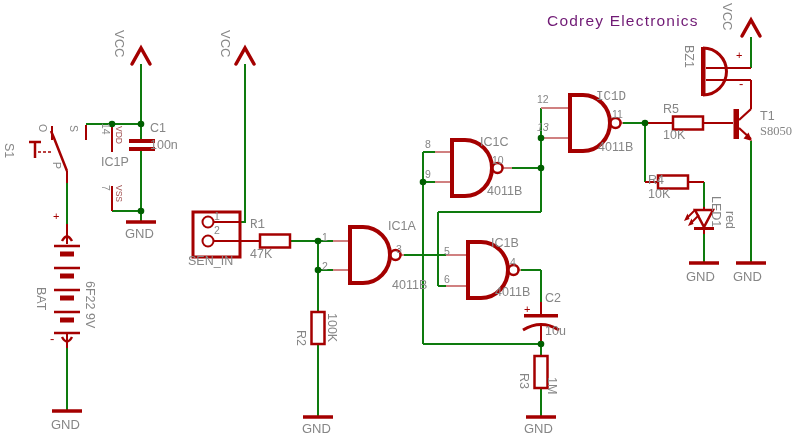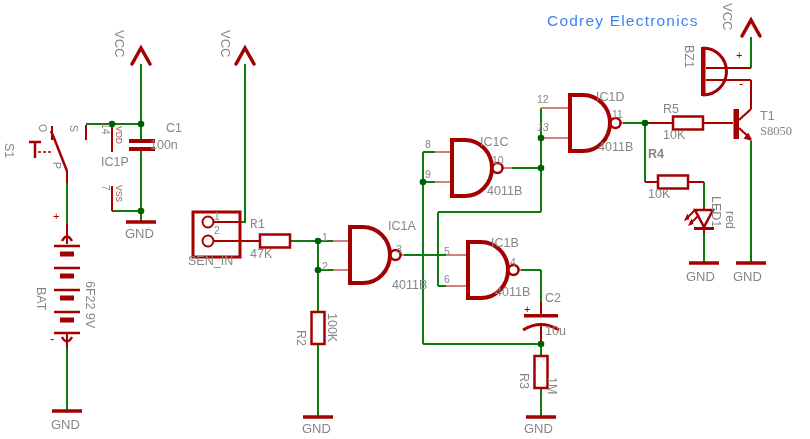--- a/index.html
+++ b/index.html
@@ -5,21 +5,21 @@
   html,body{margin:0;padding:0;background:#ffffff;}
   #canvas{position:relative;width:810px;height:439px;background:#ffffff;overflow:hidden;
           font-family:"Liberation Sans", sans-serif;}
   #schematic-svg{position:absolute;left:0;top:0;}
   .lbl{position:absolute;color:#868686;font-size:12.5px;line-height:1.05;white-space:nowrap;}
   .pin{font-size:10.5px;}
   .big{font-size:13px;}
   .vtext{writing-mode:vertical-rl;text-orientation:sideways;}
   .red{color:#a40000;}
   .pinname{font-size:8.5px;color:#a05252;}
-  .watermark{font-size:15.5px;color:#3b82f6;letter-spacing:1.2px;}
+  .watermark{font-size:15.5px;color:#701a75;letter-spacing:1.2px;}
 </style>
 </head>
 <body>
 
 <div id="canvas">
 
 <svg id="schematic-svg" width="810" height="439" viewBox="0 0 810 439">
 
   <g stroke="#0e7b0e" stroke-width="2" fill="none">
     <path d="M141,64 V139"></path>
@@ -190,39 +190,39 @@
 <div class="lbl pin vtext" style="left:37px;top:124px;">O</div>
 <div class="lbl pin vtext" style="left:68px;top:125px;">S</div>
 <div class="lbl pin vtext" style="left:51px;top:162px;">P</div>
 
 <div class="lbl" style="left:101px;top:156px;">IC1P</div>
 <div class="lbl pin vtext" style="left:100px;top:123px;">14</div>
 <div class="lbl pinname vtext" style="left:114px;top:126px;">VDD</div>
 <div class="lbl pin vtext" style="left:100px;top:185px;">7</div>
 <div class="lbl pinname vtext" style="left:114px;top:185px;">VSS</div>
 
-<div class="lbl" style="left:166px;top:122px;">C1</div>
+<div class="lbl" style="left:150px;top:122px;">C1</div>
 <div class="lbl" style="left:150px;top:139px;">100n</div>
 
 <div class="lbl vtext" style="left:34px;top:287px;">BAT</div>
 <div class="lbl vtext" style="left:83px;top:281px;">6F22 9V</div>
 <div class="lbl red" style="left:53px;top:211px;font-size:11px;">+</div>
 <div class="lbl red" style="left:50px;top:332px;font-size:13px;">-</div>
 
 <div class="lbl" style="left:188px;top:255px;">SEN_IN</div>
 <div class="lbl pin" style="left:214px;top:211px;">1</div>
 <div class="lbl pin" style="left:214px;top:225px;">2</div>
 
 <div class="lbl" style="left:250px;top:219px;font-family:Liberation Mono, monospace;">R1</div>
 <div class="lbl" style="left:250px;top:248px;">47K</div>
 <div class="lbl vtext" style="left:294px;top:330px;">R2</div>
 <div class="lbl vtext" style="left:325px;top:313px;">100K</div>
 <div class="lbl vtext" style="left:517px;top:373px;">R3</div>
 <div class="lbl vtext" style="left:545px;top:377px;">1M</div>
-<div class="lbl" style="left:648px;top:148px;font-weight:bold;">R4</div>
+<div class="lbl" style="left:648px;top:174px;">R4</div>
 <div class="lbl" style="left:648px;top:188px;">10K</div>
 <div class="lbl" style="left:663px;top:103px;">R5</div>
 <div class="lbl" style="left:663px;top:129px;">10K</div>
 
 <div class="lbl" style="left:388px;top:220px;">IC1A</div>
 <div class="lbl" style="left:392px;top:279px;">4011B</div>
 <div class="lbl pin" style="left:322px;top:232px;">1</div>
 <div class="lbl pin" style="left:322px;top:261px;">2</div>
 <div class="lbl pin" style="left:396px;top:244px;">3</div>
 
@@ -231,21 +231,21 @@
 <div class="lbl pin" style="left:425px;top:139px;">8</div>
 <div class="lbl pin" style="left:425px;top:169px;">9</div>
 <div class="lbl pin" style="left:492px;top:155px;">10</div>
 
 <div class="lbl" style="left:491px;top:237px;">IC1B</div>
 <div class="lbl" style="left:495px;top:286px;">4011B</div>
 <div class="lbl pin" style="left:444px;top:246px;">5</div>
 <div class="lbl pin" style="left:444px;top:274px;">6</div>
 <div class="lbl pin" style="left:510px;top:257px;">4</div>
 
-<div class="lbl" style="left:596px;top:91px;">IC1D</div>
+<div class="lbl" style="left:596px;top:91px;font-family:Liberation Mono, monospace;">IC1D</div>
 <div class="lbl" style="left:598px;top:141px;">4011B</div>
 <div class="lbl pin" style="left:537px;top:94px;">12</div>
 <div class="lbl pin" style="left:537px;top:122px;font-style:italic;">13</div>
 <div class="lbl pin" style="left:612px;top:109px;">11</div>
 
 <div class="lbl" style="left:545px;top:292px;">C2</div>
 <div class="lbl" style="left:545px;top:325px;">10u</div>
 <div class="lbl red" style="left:524px;top:304px;font-size:11px;">+</div>
 
 <div class="lbl" style="left:760px;top:110px;">T1</div>

